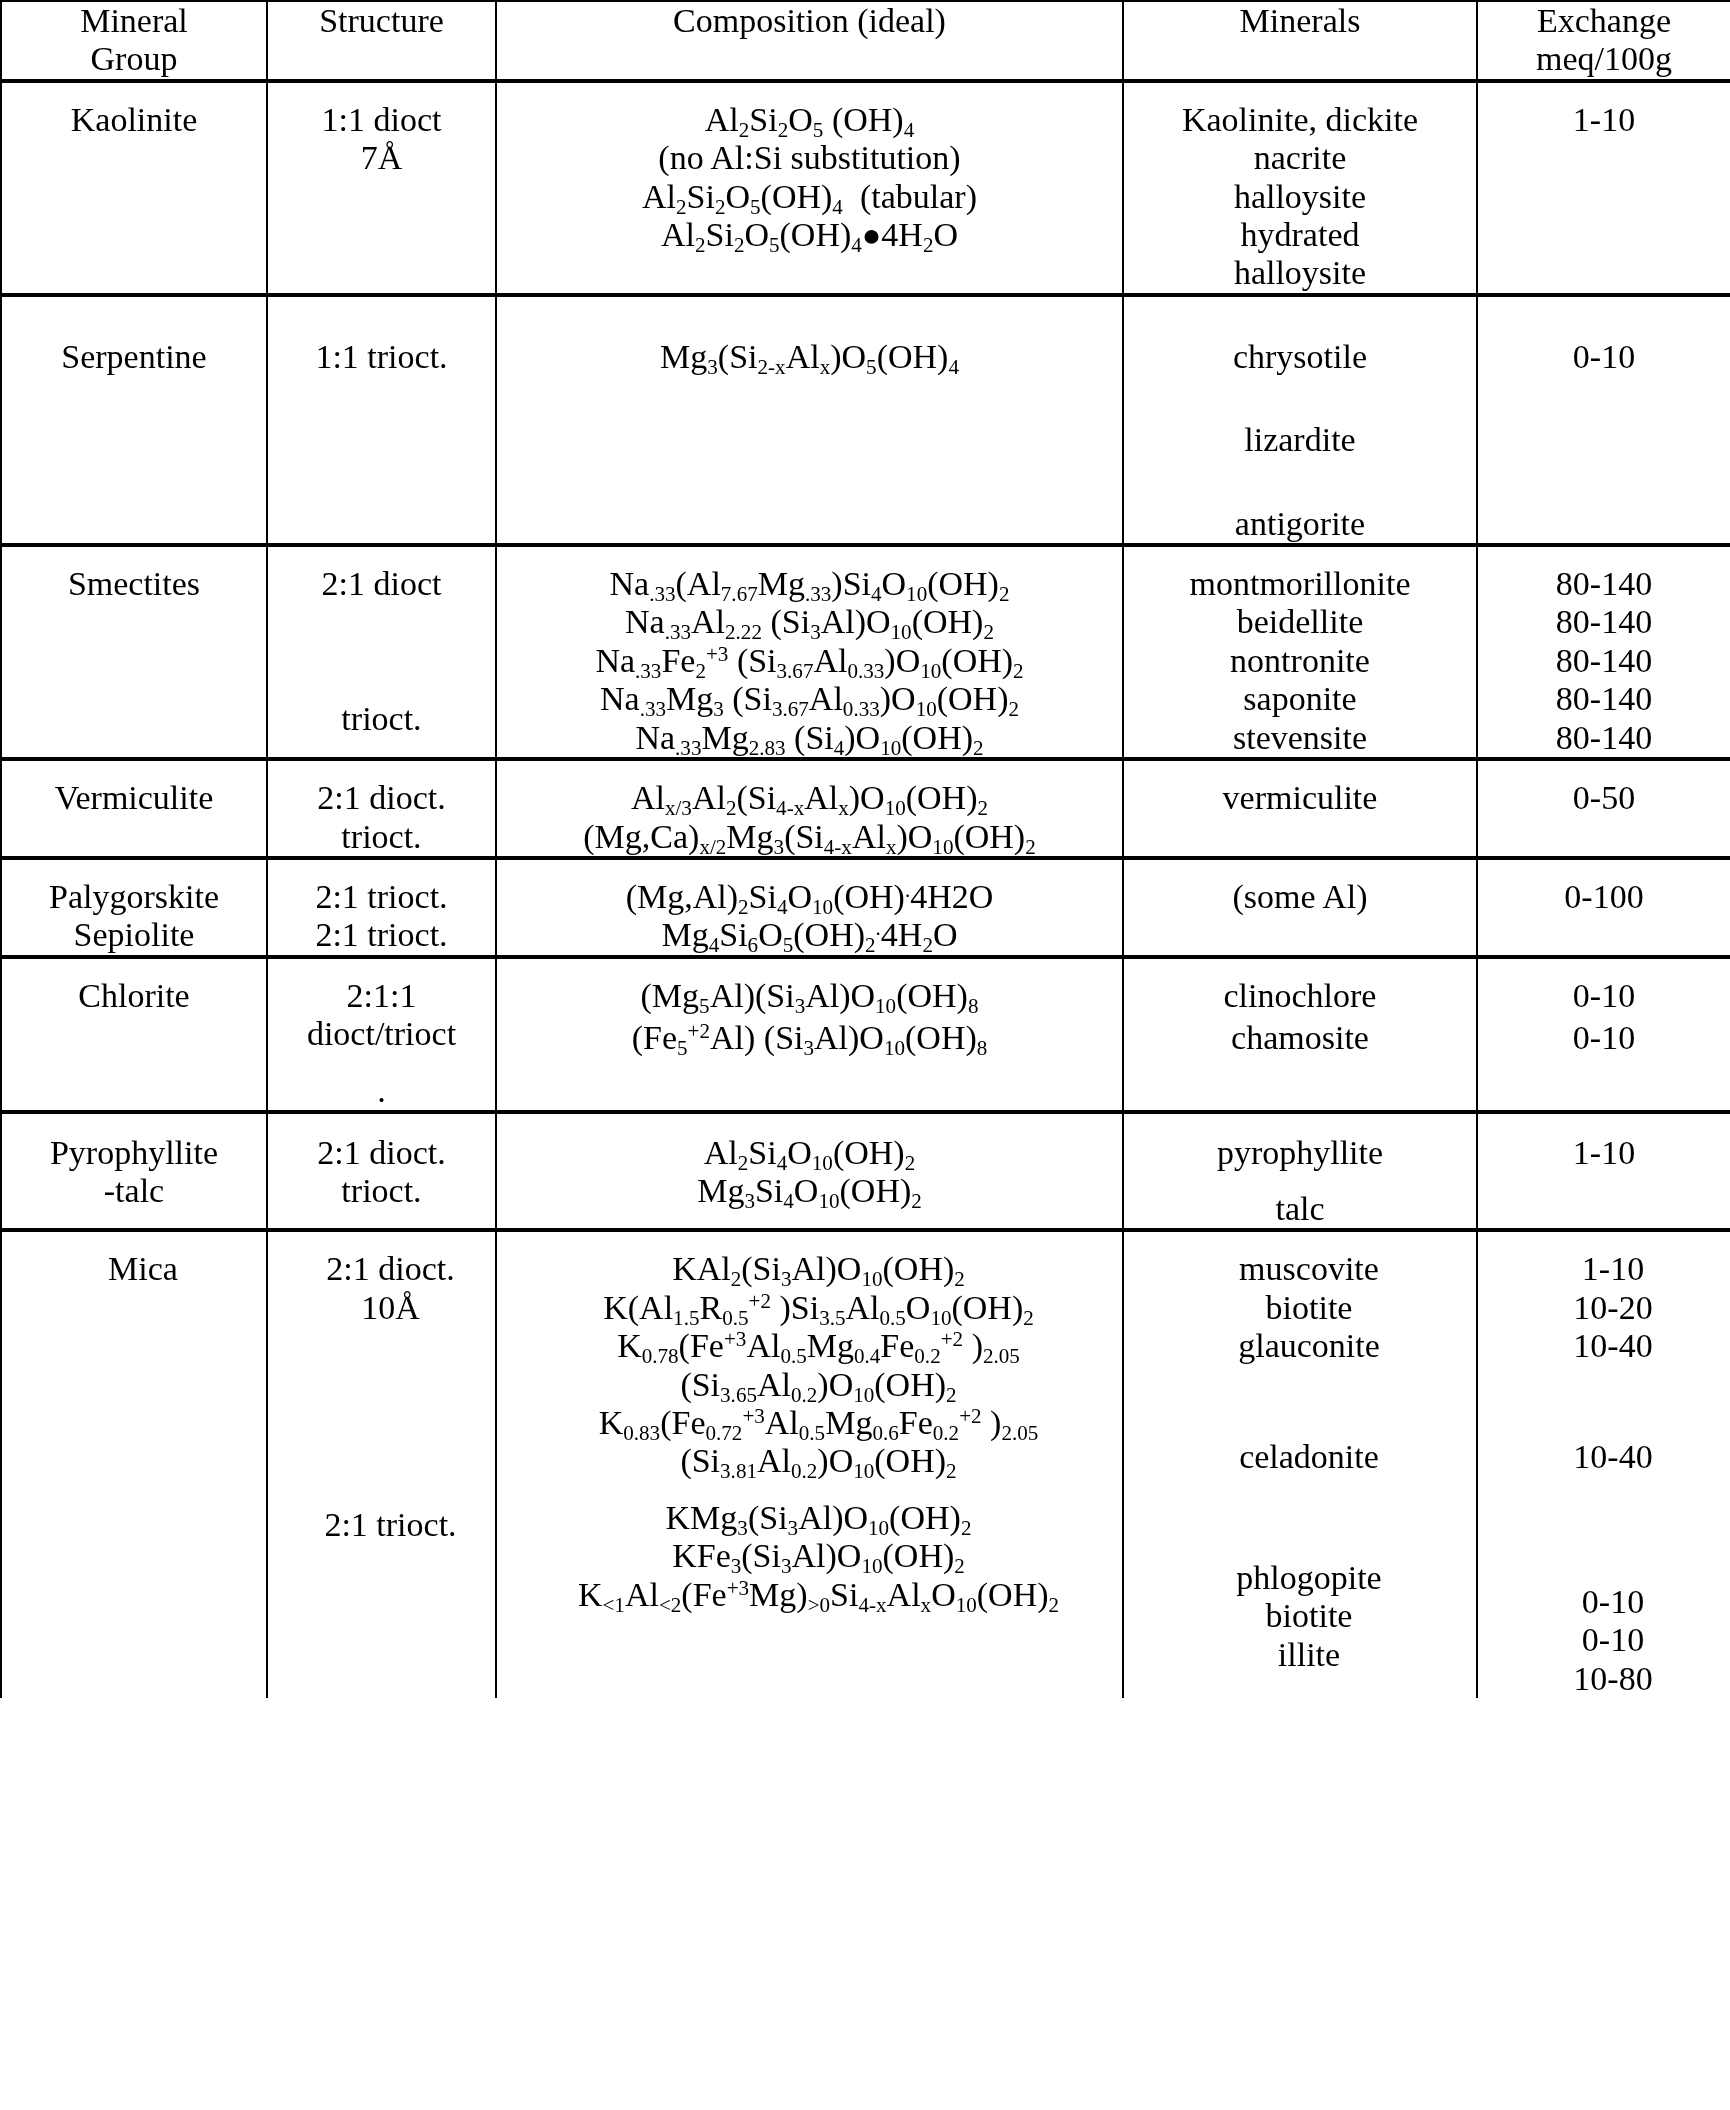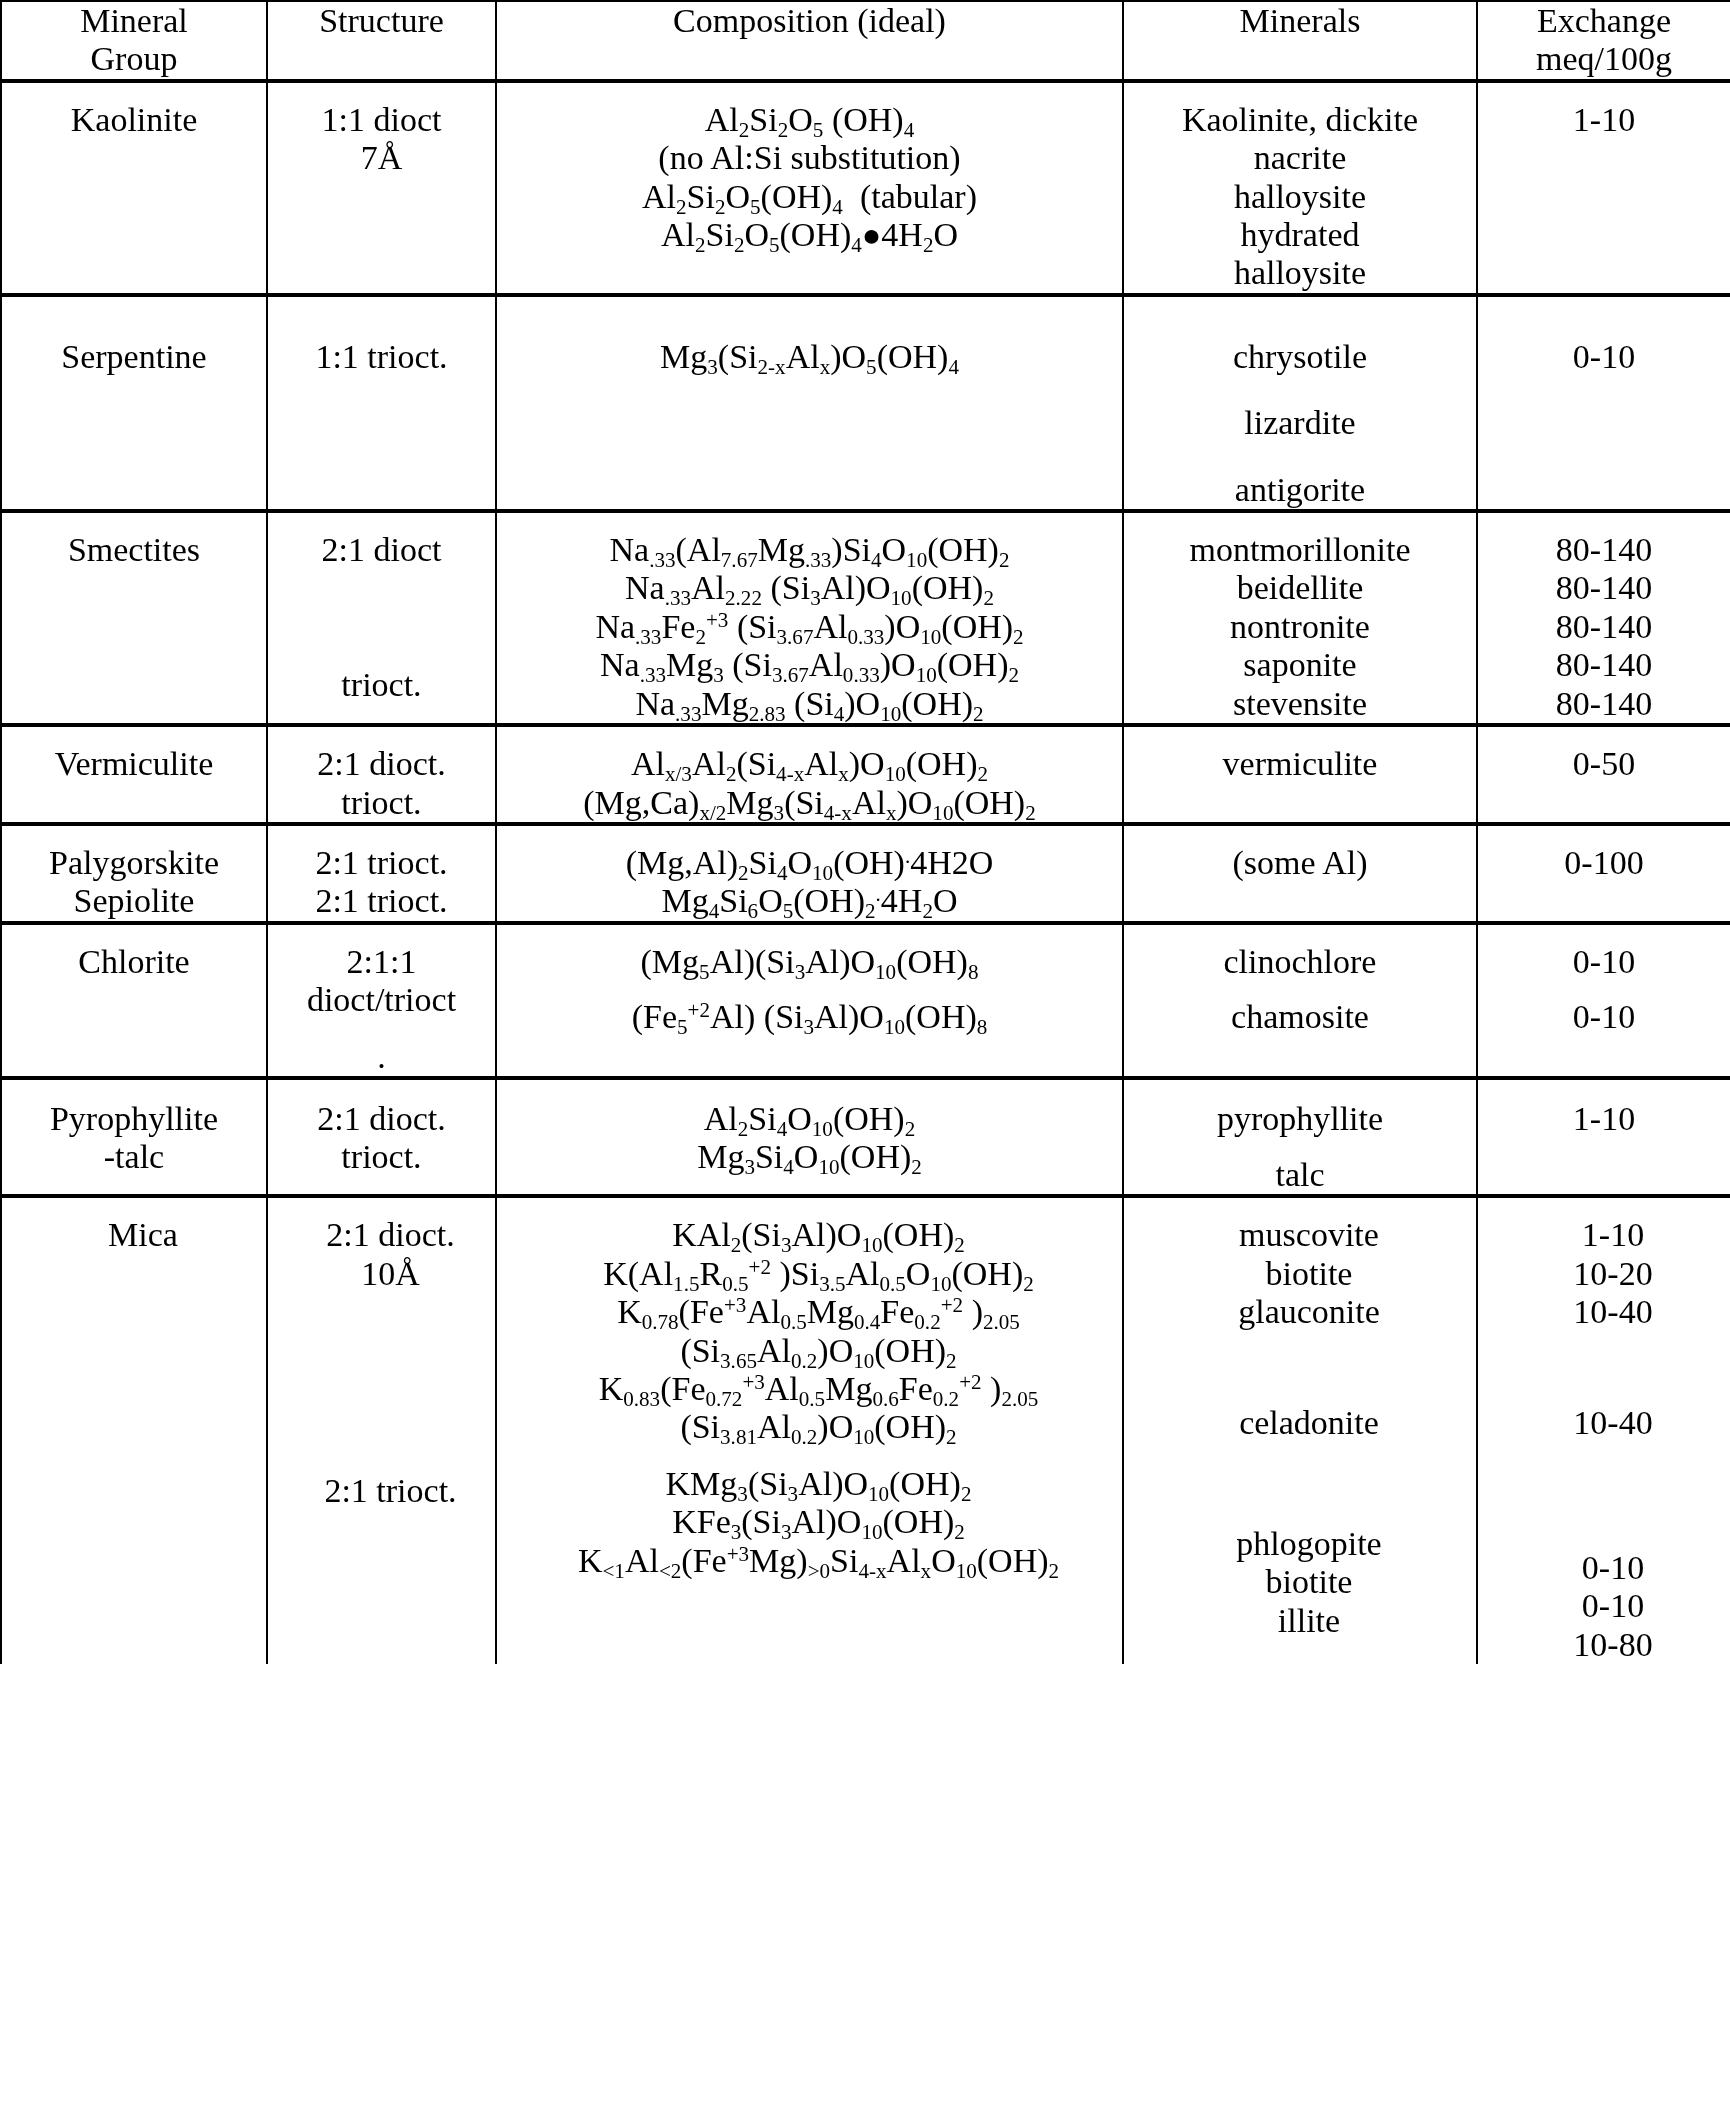--- a/index.html
+++ b/index.html
@@ -60,22 +60,22 @@
     border-bottom: none;
   }
 
   .cellpad { padding: 14.3px 5.4px 9px 5.4px; }
   .hdrpad  { padding: 12.5px 5.4px 16px 5.4px; }
 
   .lines { display: block; }
   .ln { display: block; white-space: nowrap; }
   .ln.gap-sm { margin-top: 18px; }
   .ln.gap-xxl { margin-top: 97px; }
-  .ln.spaced { margin-top: 28px; }
-  .ln.tight { margin-top: 17px; }
+  .ln.spaced { margin-top: 45px; }
+  .ln.tight { margin-top: 4px; }
 
   sub { font-size: 0.62em; vertical-align: -0.28em; line-height: 0; }
   sup { font-size: 0.62em; vertical-align: 0.52em; line-height: 0; }
 
   .formula { white-space: nowrap; }
   .dot { font-size: 0.95em; }
 
   .row-kaolinite .cellpad  { padding-top: 18px; }
   .row-serpentine .cellpad { padding-top: 41px; }
   .row-smectites .cellpad  { padding-top: 18px; }

